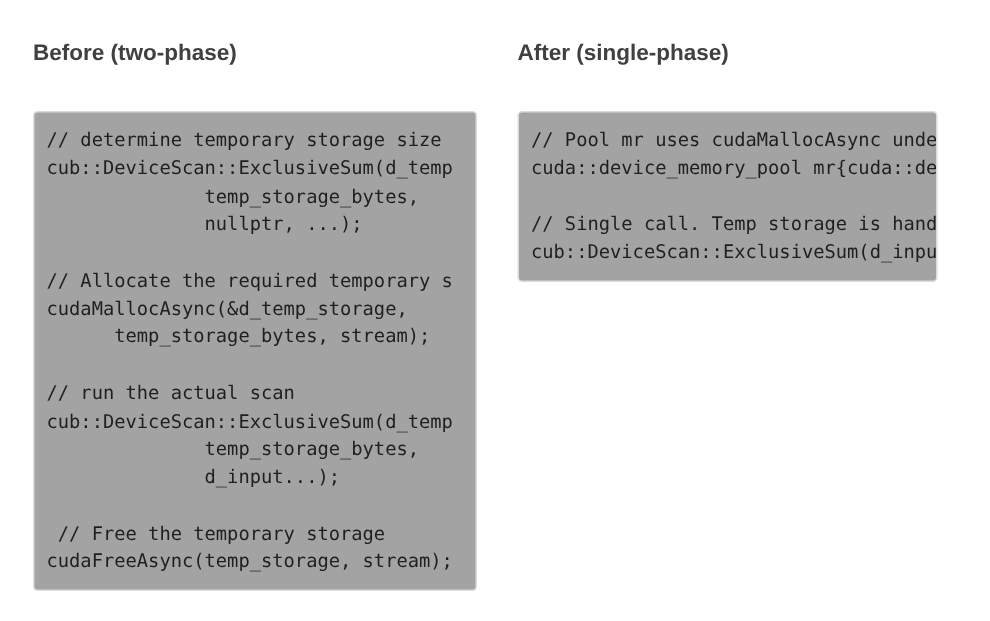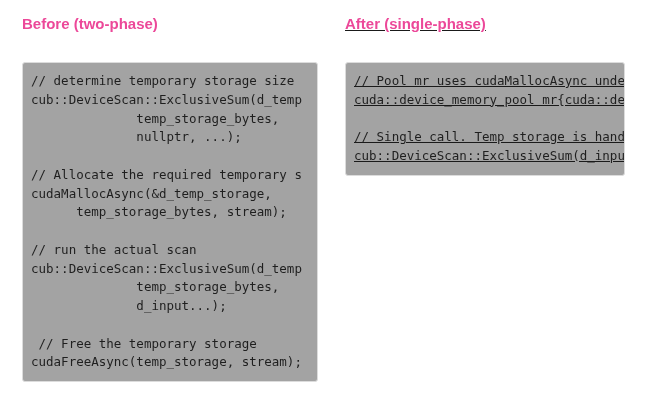--- a/index.html
+++ b/index.html
@@ -16,27 +16,27 @@
     overflow: hidden;
   }
   .page {
     display: flex;
     align-items: flex-start;
     gap: 27px;
     padding: 14px 0 0 22px;
   }
   .col { display: block; }
   .col-before { width: 296px; }
-  .col-after  { width: 280px; text-decoration: underline; }
+  .col-after  { width: 280px; }
   .panel-heading {
     font-size: 15px;
     line-height: 20px;
     font-weight: 700;
-    margin: 0 0 28px 0;
-    color: #ec4899;
+    margin: 12px 0 28px 0;
+    color: #404040;
   }
   pre.code {
     margin: 0;
     background: #a3a3a3;
     border: 1px solid #dcdcdc;
     border-radius: 3px;
     padding: 9px 8px;
     font-family: "DejaVu Sans Mono", monospace;
     font-size: 12.5px;
     line-height: 1.5;

